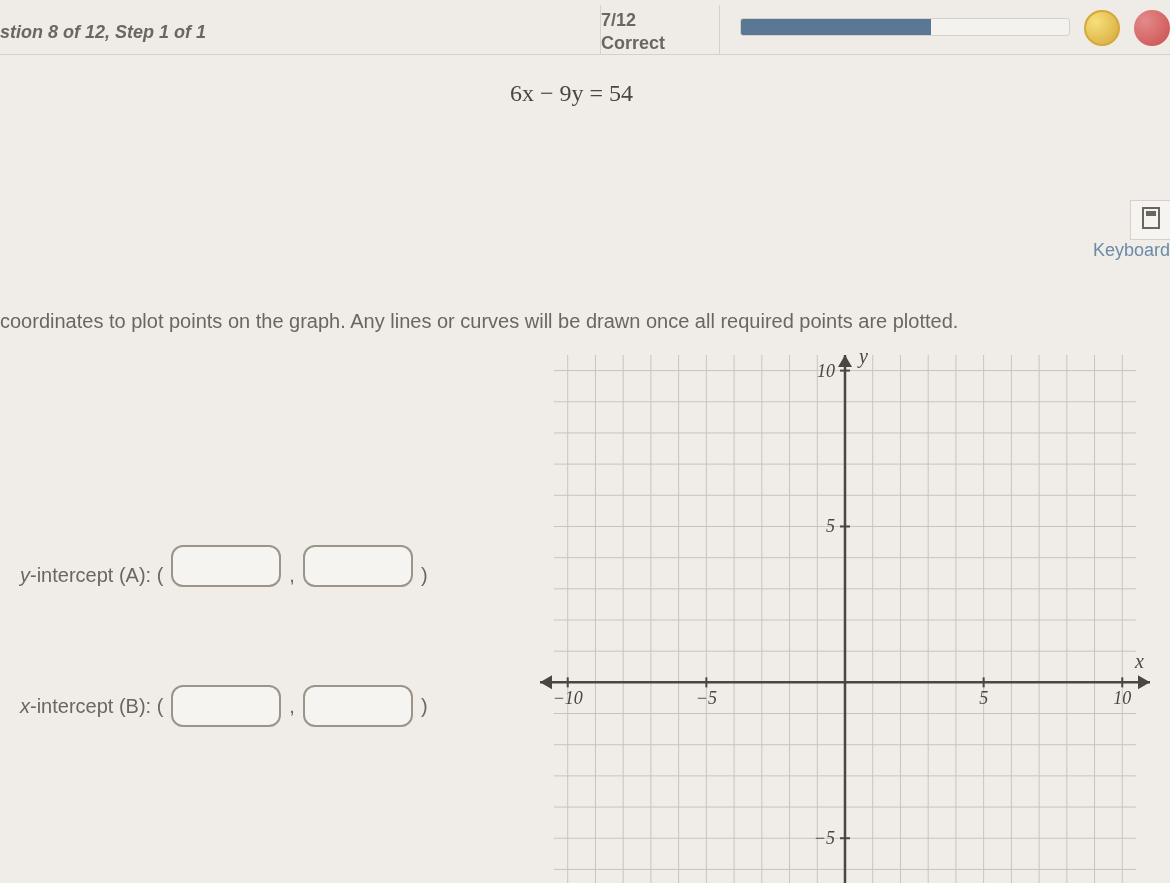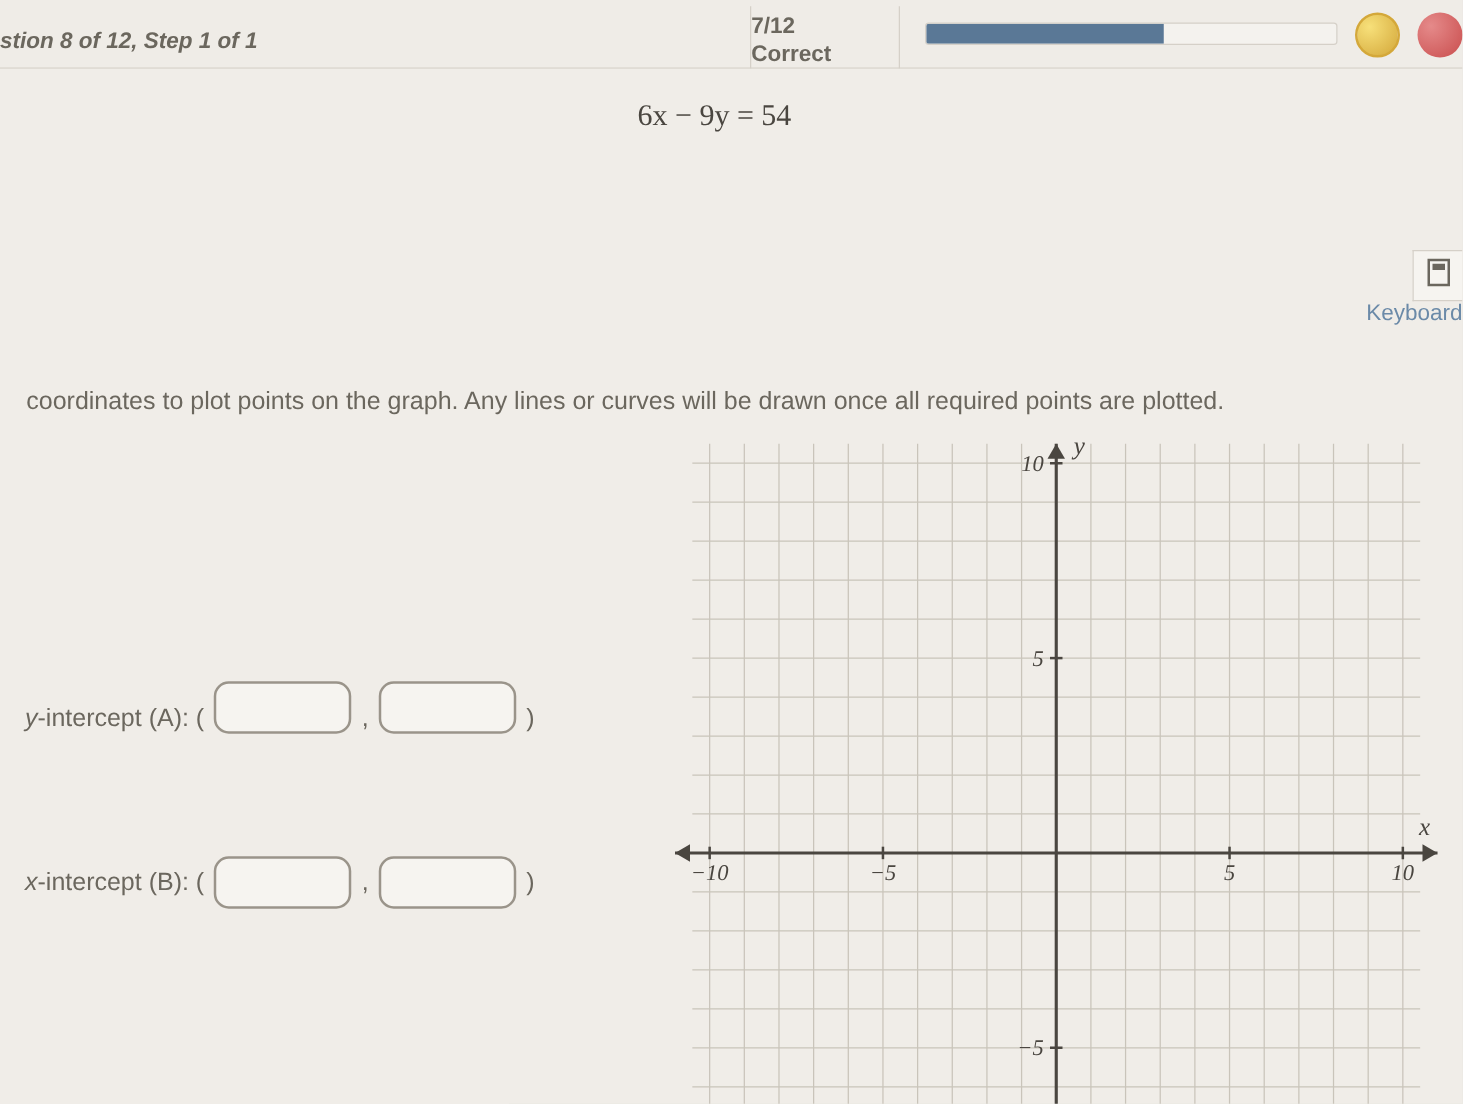--- a/index.html
+++ b/index.html
@@ -122,21 +122,20 @@
     color: #6b8aa8;
     font-weight: 500;
   }
 
   .instructions {
     position: absolute;
     left: 0px;
     top: 255px;
     font-size: 20px;
     color: #6b675e;
-    padding-left: 21px;
   }
 
   .input-group {
     position: absolute;
     left: 20px;
     font-size: 20px;
     font-style: italic;
     color: #6b675e;
     display: flex;
     align-items: center;

